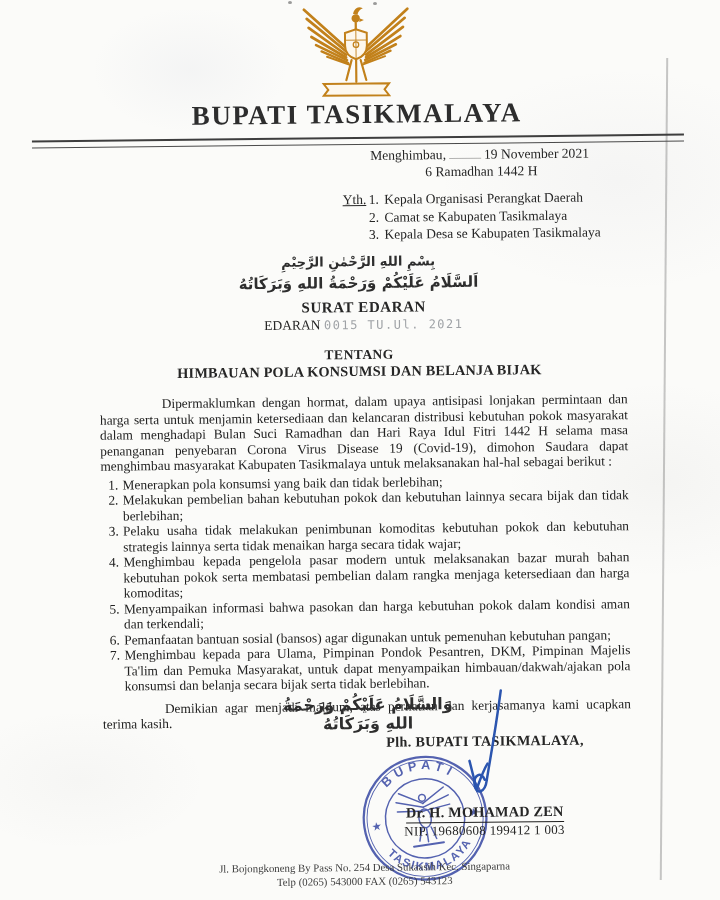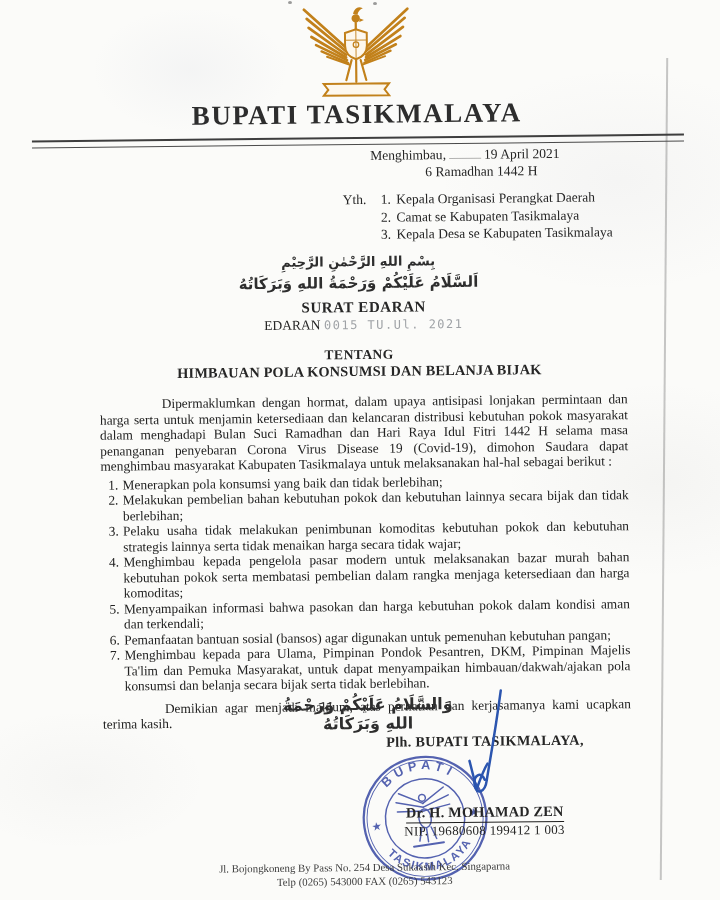--- a/index.html
+++ b/index.html
@@ -30,21 +30,21 @@
   .lh-rule{position:absolute;left:35px;top:137px;width:652px;height:5px;
     border-top:2px solid #3e3e3e;border-bottom:1px solid #4a4a4a;}
 
   
   .dateline{position:absolute;left:373px;top:147px;font-size:13.6px;line-height:17px;}
   .date-blank{display:inline-block;width:32px;height:12px;border-bottom:1px solid rgba(90,90,90,.45);margin:0 3px;}
   .hijri{padding-left:55px;}
 
   
   .yth{position:absolute;left:345px;top:191px;font-size:13.5px;line-height:17.6px;display:flex;}
-  .yth-salutation{margin-right:12px;}
+  .yth-salutation{margin-right:0;text-decoration:underline;}
   .yth ol{margin:0;padding-left:16px;list-style:decimal;}
   .yth li{padding-left:2px;}
 
   
   .arabic{font-family:"DejaVu Sans", sans-serif;color:#2e2e2e;font-weight:bold;}
   .arabic-opening{position:absolute;left:240px;top:252px;width:240px;text-align:center;}
   .arabic-opening .l1{font-size:13px;line-height:20px;}
   .arabic-opening .l2{font-size:15px;line-height:23px;}
   .arabic-closing{position:absolute;left:270px;top:695px;width:190px;text-align:center;font-size:16px;}
 
@@ -115,21 +115,21 @@
       <path d="M65,28 L77,32 L77,46 Q77,57 65,61 Q53,57 53,46 L53,32 Z" fill="#fdf8ee" stroke="#c2811b" stroke-width="2.2"></path>
       <path d="M53,40 L77,40 M65,28 L65,61" stroke="#c2811b" stroke-width="1"></path>
       <circle cx="65" cy="45" r="3" fill="none" stroke="#c2811b" stroke-width="1.4"></circle>
       <path d="M29,88 L101,88 L96,94.5 L101,101 L29,101 L34,94.5 Z" fill="#fdf8ee" stroke="#c2811b" stroke-width="2.2"></path>
     </svg>
 
     <div class="lh-title">BUPATI TASIKMALAYA</div>
     <div class="lh-rule"></div>
 
     <div class="dateline">
-      <div><span>Menghimbau,</span><span class="date-blank"></span><span>19 April 2021</span></div>
+      <div><span>Menghimbau,</span><span class="date-blank"></span><span>19 November 2021</span></div>
       <div class="hijri">6 Ramadhan 1442 H</div>
     </div>
 
     <div class="yth">
       <span class="yth-salutation">Yth.</span>
       <ol>
         <li>Kepala Organisasi Perangkat Daerah</li>
         <li>Camat se Kabupaten Tasikmalaya</li>
         <li>Kepala Desa se Kabupaten Tasikmalaya</li>
       </ol>

